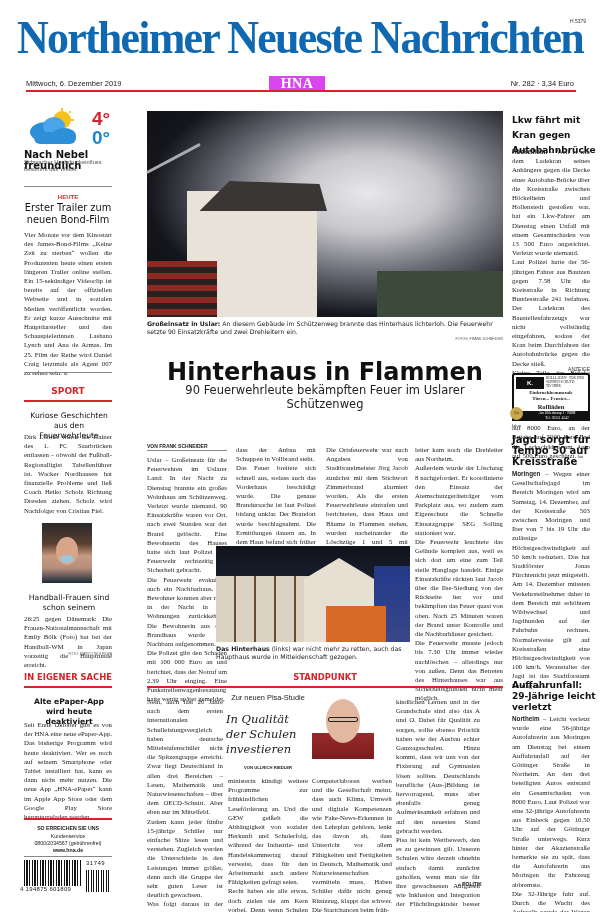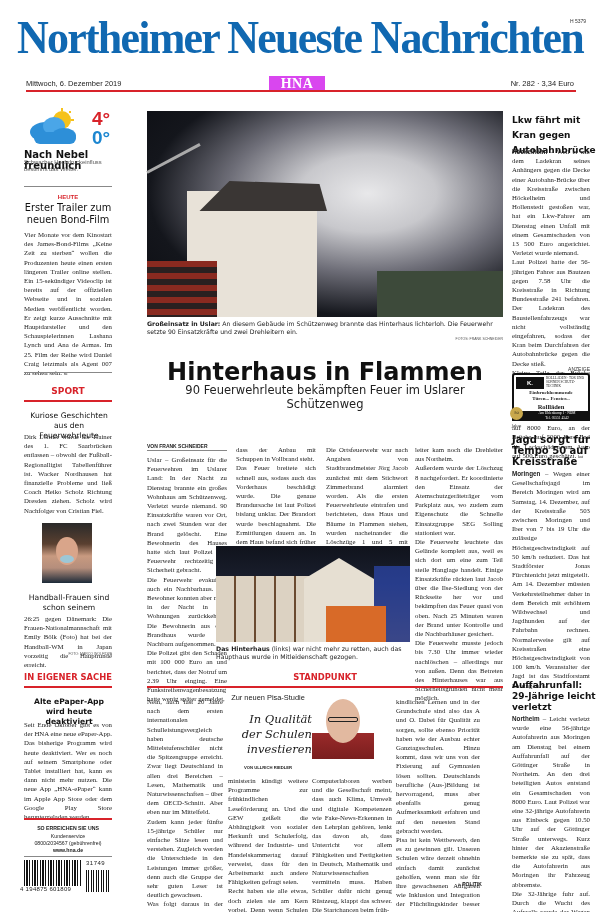--- a/index.html
+++ b/index.html
@@ -138,21 +138,21 @@
 <div class="abs headline" style="left:512px; top:680px; width:84px; font-size:9px; line-height:11px;">Auffahrunfall: 29-Jährige leicht verletzt</div>
 <div class="abs body-text" style="left:512px; top:714px; width:78px; font-size:6.8px; line-height:9.2px; white-space:pre-line;"><span class="lead">Northeim</span><span> – Leicht verletzt wurde eine 56-jährige Autofahrerin aus Moringen am Dienstag bei einem Auffahrunfall auf der Göttinger Straße in Northeim. An den drei beteiligten Autos entstand ein Gesamtschaden von 8000 Euro. Laut Polizei war eine 32-jährige Autofahrerin aus Einbeck gegen 10.50 Uhr auf der Göttinger Straße unterwegs. Kurz hinter der Akazienstraße bemerkte sie zu spät, dass die Autofahrerin aus Moringen ihr Fahrzeug abbremste.
   Die 32-Jährige fuhr auf. Durch die Wucht des Aufpralls wurde der Wagen der Moringerin auf den Pkw eines 54-jährigen Northeimers geschoben.</span> </div>
 
 <div class="abs section-label" style="left:147px; top:672px; width:356px; font-size:8.4px;">STANDPUNKT</div>
 <div class="abs redrule" style="left:147px; top:686px; width:356px;"></div>
 <div class="abs body-text" style="left:147px; top:697px; width:76px; font-size:6.8px; line-height:9.2px; white-space:pre-line;">Nein, auch fast 20 Jahre nach dem ersten internationalen Schulleistungsvergleich haben deutsche Mittelstufenschüler nicht die Spitzengruppe erreicht. Zwar liegt Deutschland in allen drei Bereichen – Lesen, Mathematik und Naturwissenschaften – über dem OECD-Schnitt. Aber eben nur im Mittelfeld.
   Zudem kann jeder fünfte 15-jährige Schüler nur einfache Sätze lesen und verstehen. Zugleich werden die Unterschiede in den Leistungen immer größer, denn auch die Gruppe der sehr guten Leser ist deutlich gewachsen.
   Was folgt daraus in der Debatte? Der Kultusministerpräsident lobt, dass sich Schüler mit Zuwanderungshintergrund deutlich verbessert hätten. Die Bundesbildungs-</div>
 <div class="abs sans" style="left:228px; top:693px; width:80px; text-align:center; font-size:7.4px; line-height:9px;">Zur neuen Pisa-Studie</div>
-<div class="abs" style="left:226px; top:712px; width:86px; text-align:right; font-family:'DejaVu Serif',serif; font-style:italic; font-size:11.5px; line-height:15px;">In Qualität der Schulen investieren</div>
+<div class="abs" style="left:226px; top:712px; width:86px; text-align:left; font-family:'DejaVu Serif',serif; font-style:italic; font-size:11.5px; line-height:15px;">In Qualität der Schulen investieren</div>
 <div class="abs byline" style="left:228px; top:765px; width:80px; text-align:center; font-size:4.2px;">VON ULLRICH RIEDLER</div>
 <div class="abs" style="left:312px; top:693px; width:62px; height:66px; background:linear-gradient(180deg,#fff 0%,#fff 60%,#9a2a2a 60%,#7a1e1e 100%);">
   <div style="position:absolute; left:14px; top:6px; width:34px; height:44px; border-radius:50%; background:#e2b9a0;"></div>
   <div style="position:absolute; left:16px; top:24px; width:30px; height:5px; border:1px solid #222; border-radius:2px;"></div>
 </div>
 <div class="abs body-text" style="left:228px; top:776px; width:80px; font-size:6.8px; line-height:9.2px; white-space:pre-line;">ministerin kündigt weitere Programme zur frühkindlichen Leseförderung an. Und die GEW geißelt die Abhängigkeit von sozialer Herkunft und Schulerfolg, während der Industrie- und Handelskammertag darauf verweist, dass für den Arbeitsmarkt auch andere Fähigkeiten gefragt seien.
   Recht haben sie alle etwas, doch zielen sie am Kern vorbei. Denn wenn Schulen mit</div>
 <div class="abs body-text" style="left:312px; top:776px; width:80px; font-size:6.8px; line-height:9.2px; white-space:pre-line;">Computerlaboren werben und die Gesellschaft meint, dass auch Klima, Umwelt und digitale Kompetenzen wie Fake-News-Erkennen in den Lehrplan gehören, lenkt das davon ab, dass Unterricht vor allem Fähigkeiten und Fertigkeiten in Deutsch, Mathematik und Naturwissenschaften vermitteln muss. Haben Schüler dafür nicht genug Rüstzeug, klappt das schwer. Die Startchancen beim früh-</div>
 <div class="abs body-text" style="left:396px; top:697px; width:84px; font-size:6.8px; line-height:9.2px; white-space:pre-line;">kindlichen Lernen und in der Grundschule sind also das A und O. Dabei für Qualität zu sorgen, sollte ebenso Priorität haben wie der Ausbau echter Ganztagsschulen. Hinzu kommt, dass wir uns von der Fixierung auf Gymnasien lösen sollten. Deutschlands berufliche (Aus-)Bildung ist hervorragend, muss aber ebenfalls genug Aufmerksamkeit erfahren und auf den neuesten Stand gebracht werden.
   Pisa ist kein Wettbewerb, den es zu gewinnen gilt. Unseren Schulen wäre derzeit ohnehin einfach damit zunächst geholfen, wenn man sie für ihre gewachsenen Aufgaben wie Inklusion und Integration der Flüchtlingskinder besser ausstatten und ihnen mehr Personal zur Seite stellen könnte.</div>

